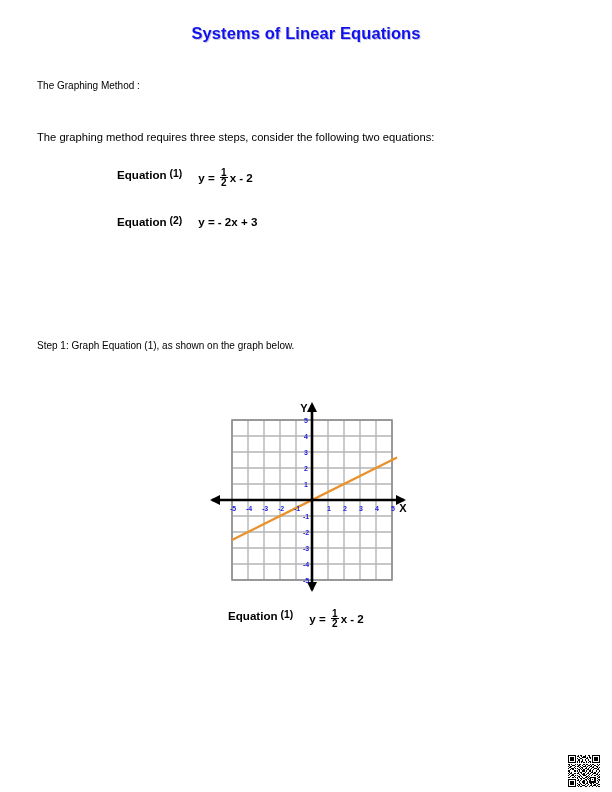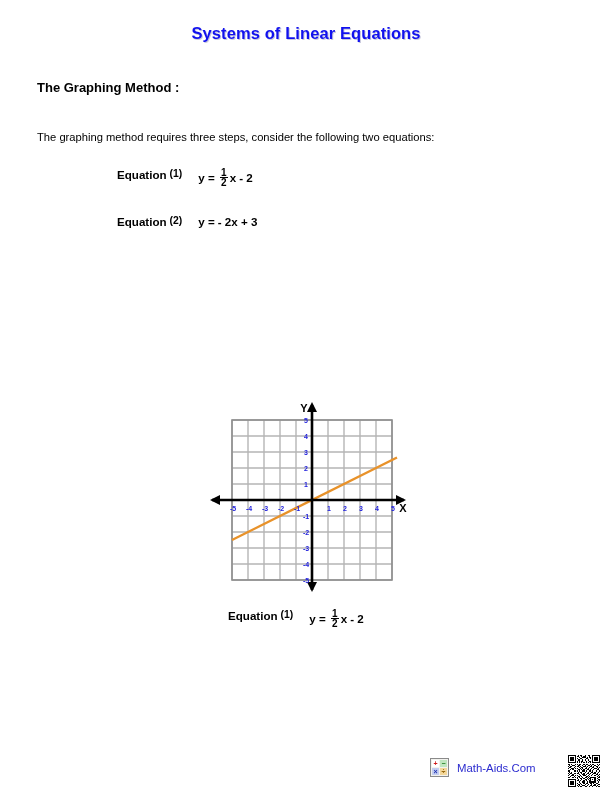--- a/index.html
+++ b/index.html
@@ -31,22 +31,22 @@
     font-size: 16.5px;
     font-weight: bold;
     color: #1111ee;
     letter-spacing: 0.1px;
     text-shadow: 1px 1px 0 #c9c9dd;
   }
 
   
   .heading-bold {
     position: absolute;
-    font-size: 13px;
-    font-weight: bold;
+    font-size: 10px;
+    font-weight: normal;
     color: #000;
     white-space: nowrap;
     text-align: right;
   }
   .body-text {
     position: absolute;
     font-size: 11.2px;
     font-weight: normal;
     color: #000;
     white-space: nowrap;
@@ -207,20 +207,21 @@
     <span class="eq-label">Equation</span>
     <span class="eq-num">(2)</span>
     <span class="eq-body">
       <span>y =</span>
       <span class="sp"></span>
       <span>- 2x + 3</span>
     </span>
   </div>
 
 
+  <div class="heading-bold" id="step1-heading">Step 1: Graph Equation (1), as shown on the graph below.</div>
 
   <div id="graph-figure">
     <svg id="graph-svg" width="210" height="195" viewBox="0 0 210 195">
 
       <g stroke="#b5b5b5" stroke-width="1.4">
         <line x1="27" y1="22" x2="187" y2="22"></line>
         <line x1="27" y1="38" x2="187" y2="38"></line>
         <line x1="27" y1="54" x2="187" y2="54"></line>
         <line x1="27" y1="70" x2="187" y2="70"></line>
         <line x1="27" y1="86" x2="187" y2="86"></line>
@@ -300,29 +301,20 @@
         <span class="num">1</span>
         <span class="bar"></span>
         <span class="den">2</span>
       </span>
       <span>x</span>
       <span class="sp"></span>
       <span>- 2</span>
     </span>
   </div>
 
-  <div id="footer">
-    <div id="site-logo-icon">
-      <span class="cell-plus">+</span>
-      <span class="cell-minus">−</span>
-      <span class="cell-times">×</span>
-      <span class="cell-divide">÷</span>
-    </div>
-    <div id="site-name">Math-Aids.Com</div>
-  </div>
 
   <div id="qr-code">
     <svg width="32" height="32" viewBox="0 0 29 29">
       <rect x="0" y="0" width="29" height="29" fill="#ffffff"></rect>
       <g fill="#000000">
 
         <rect x="0" y="0" width="7" height="1"></rect>
           <rect x="0" y="6" width="7" height="1"></rect>
         <rect x="0" y="0" width="1" height="7"></rect>
           <rect x="6" y="0" width="1" height="7"></rect>

